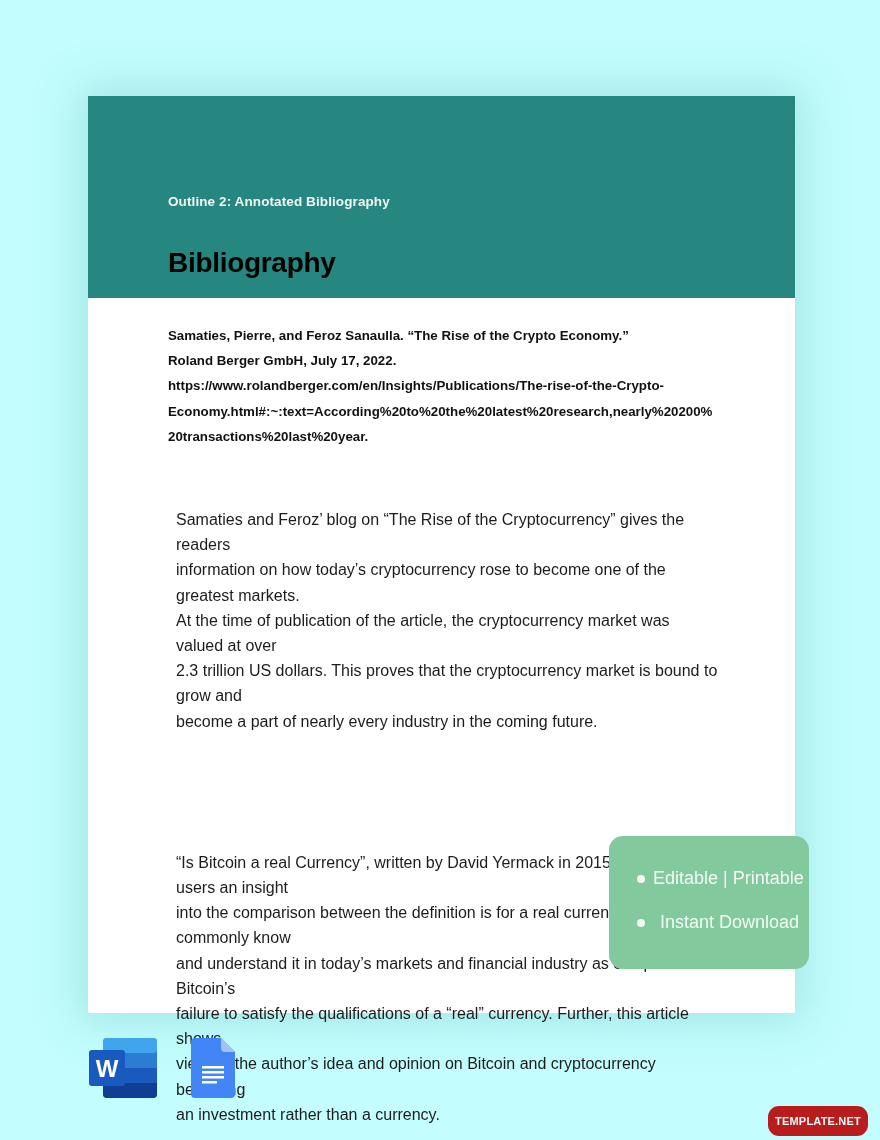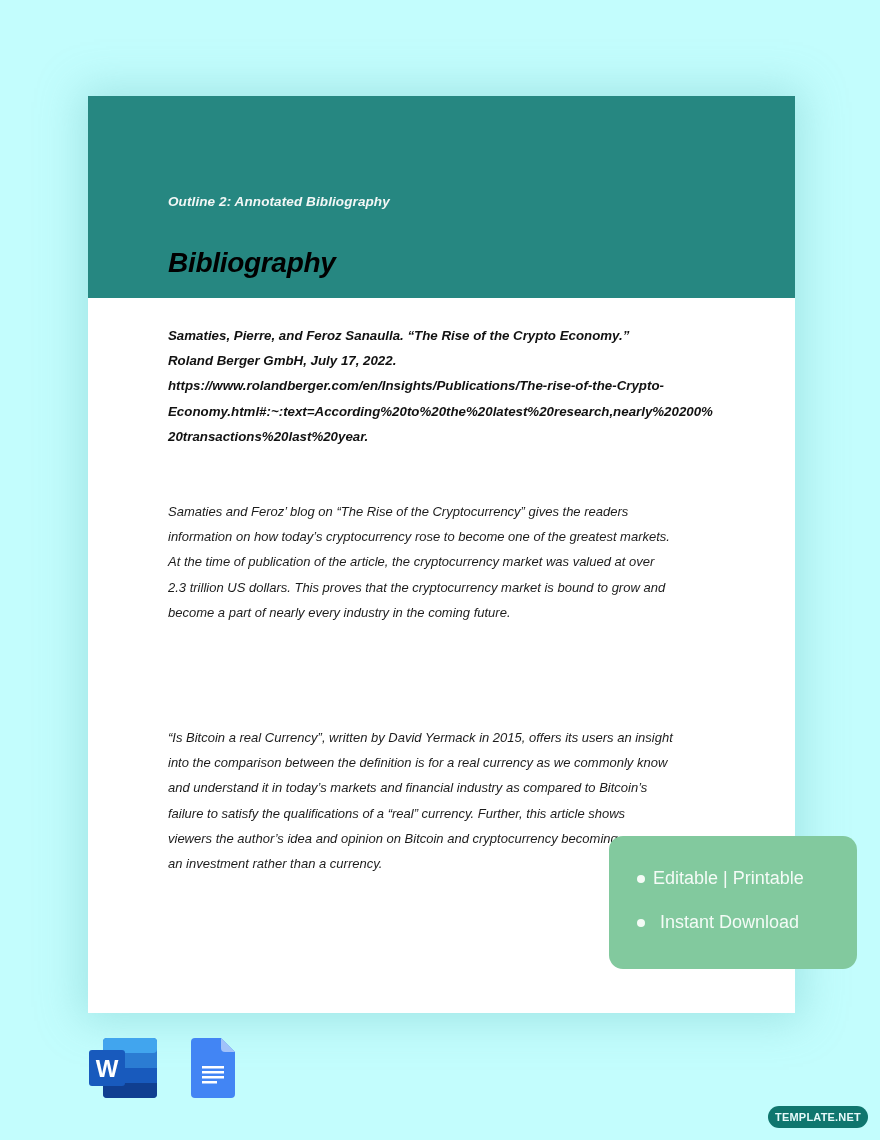--- a/index.html
+++ b/index.html
@@ -15,21 +15,20 @@
     font-family: "Liberation Sans", sans-serif;
   }
   .page {
     position: absolute;
     left: 88px;
     top: 96px;
     width: 707px;
     height: 917px;
     background: #ffffff;
     box-shadow: 0 0 40px 8px rgba(100, 190, 190, 0.35);
-    font-style: italic;
   }
   .page-header {
     position: absolute;
     left: 0;
     top: 0;
     width: 707px;
     height: 202px;
     background: #268781;
   }
   .subtitle {
@@ -58,34 +57,34 @@
   }
   .citation {
     font-size: 13.3px;
     font-weight: bold;
     color: #111111;
     line-height: 25.2px;
     margin: 0;
     white-space: pre-line;
   }
   .annotation {
-    font-size: 13px;
+    font-size: 16px;
     color: #1c1c1c;
     line-height: 25.2px;
-    margin: 0;
+    margin: 8px;
     white-space: pre-line;
   }
   .gap-a { height: 50px; }
   .gap-b { height: 50px; }
   .gap-c { height: 50px; }
   .badge {
     position: absolute;
     left: 609px;
     top: 836px;
-    width: 248px;
+    width: 200px;
     height: 133px;
     background: #82c99e;
     border-radius: 14px;
     text-align: center;
   }
   .badge-item {
     position: absolute;
     left: 28px;
     color: #f4fbf6;
     font-size: 18px;
@@ -105,23 +104,23 @@
     position: absolute;
     top: 1038px;
   }
   .word-icon { left: 89px; width: 68px; height: 60px; }
   .docs-icon { left: 191px; width: 44px; height: 60px; }
   .watermark {
     position: absolute;
     left: 768px;
     top: 1106px;
     width: 100px;
-    height: 22px;
+    height: 30px;
     border-radius: 11px;
-    background: #0f766e;
+    background: #b91c1c;
     color: #e6fafa;
     font-size: 11px;
     font-weight: bold;
     display: flex;
     align-items: center;
     justify-content: center;
     letter-spacing: 0.2px;
   }
   .watermark .thin { font-weight: bold; }
 </style>

